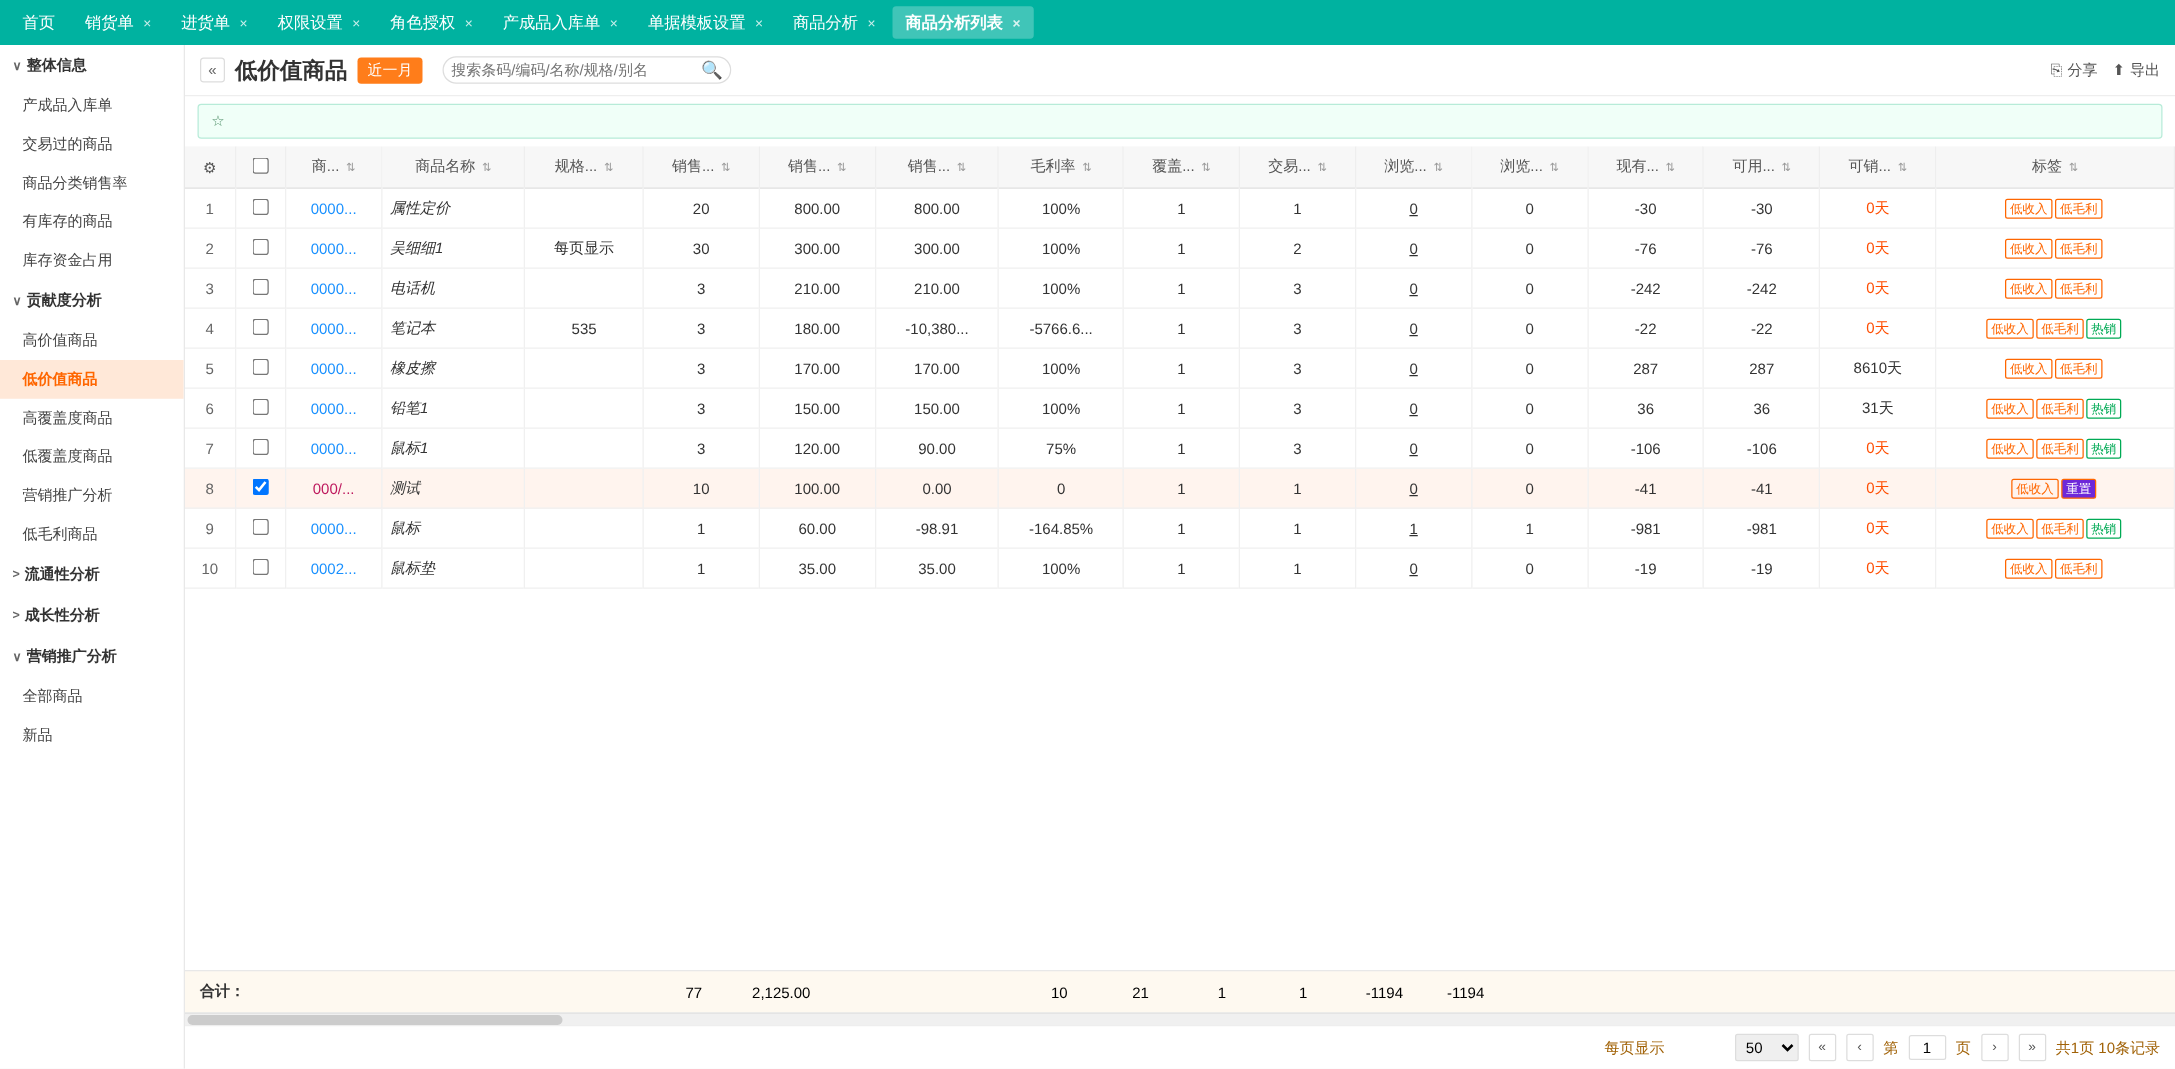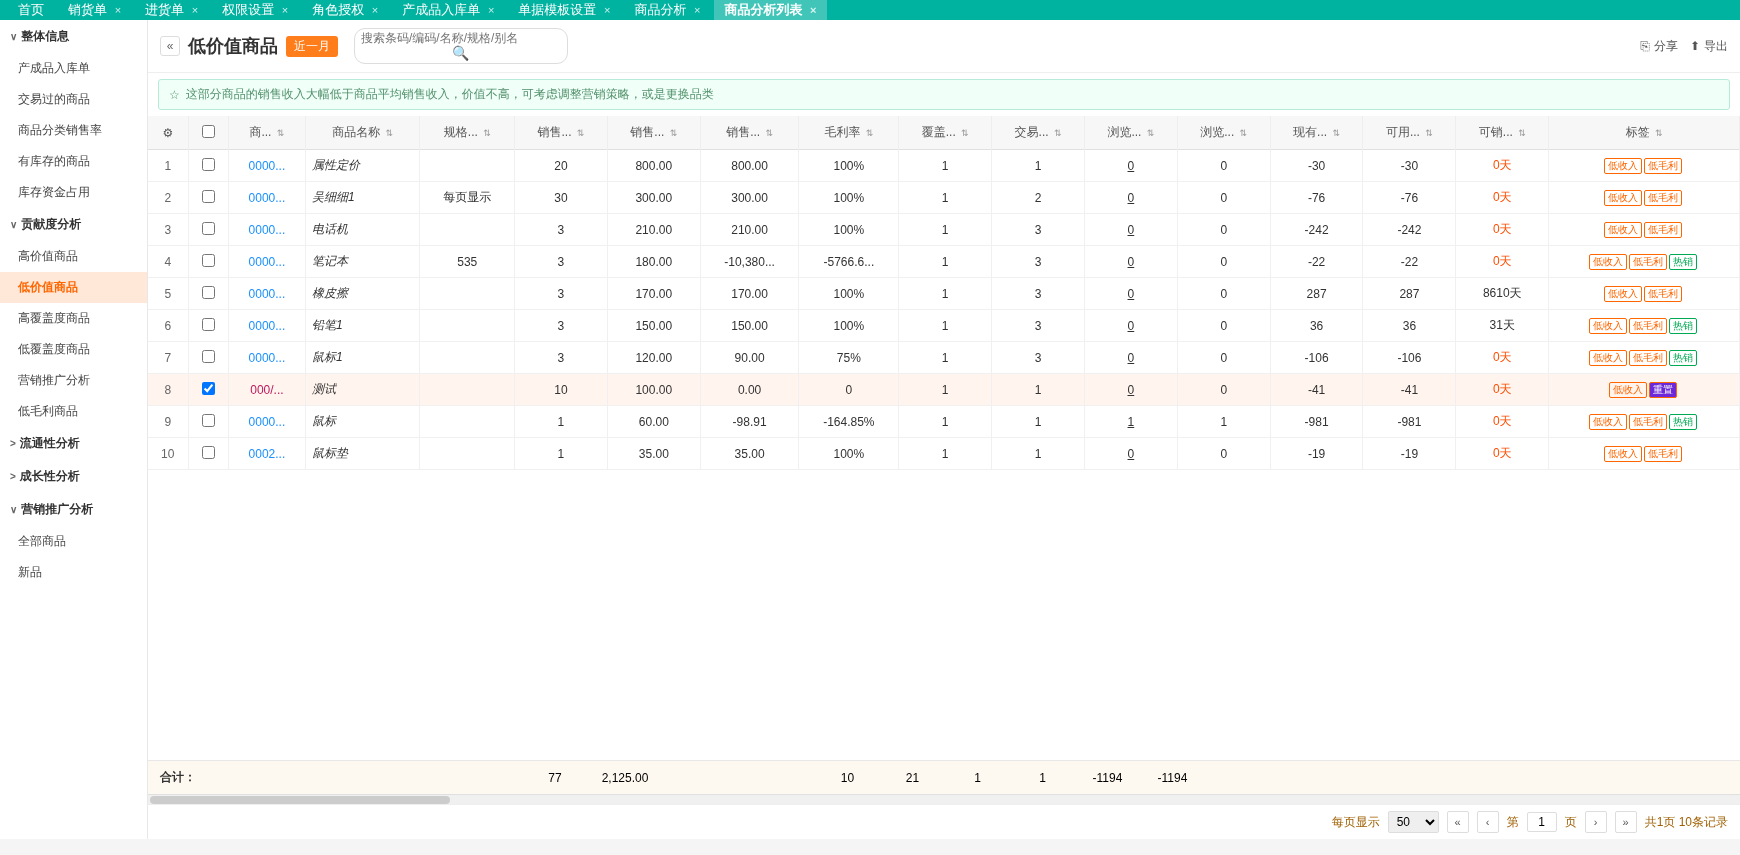--- a/index.html
+++ b/index.html
@@ -3,21 +3,21 @@
   <meta charset="utf-8">
   <style>
     * { box-sizing: border-box; margin: 0; padding: 0; font-family: 'Microsoft YaHei', Arial, sans-serif; font-size: 12px; }
     body { background: #f5f5f5; overflow: hidden; width: 1740px; height: 855px; }
 
     
     .top-nav {
       display: flex;
       align-items: center;
       background: #00b2a0;
-      height: 20px;
+      height: 36px;
       padding: 0 8px;
       gap: 4px;
     }
     .nav-item {
       color: #fff;
       padding: 4px 10px;
       cursor: pointer;
       border-radius: 3px;
       white-space: nowrap;
       font-size: 13px;
@@ -87,21 +87,20 @@
       border-radius: 3px;
       font-size: 12px;
     }
     .search-box {
       display: flex;
       align-items: center;
       border: 1px solid #ddd;
       border-radius: 11px;
       padding: 2px 6px;
       margin-left: 8px;
-      flex-direction: column;
     }
     .search-box input {
       border: none;
       outline: none;
       width: 200px;
       font-size: 12px;
       color: #999;
     }
     .header-right {
       margin-left: auto;
@@ -247,20 +246,21 @@
       width: 30px;
       text-align: center;
       border: 1px solid #ddd;
       padding: 2px;
       border-radius: 2px;
     }
     .per-page-select {
       border: 1px solid #ddd;
       padding: 2px 4px;
       border-radius: 2px;
+      margin-left: 48px;
     }
   </style>
 </head>
 <body>
 
 <div class="top-nav">
   <div class="nav-item">首页</div>
   <div class="nav-item">销货单 <span class="close-x">×</span></div>
   <div class="nav-item">进货单 <span class="close-x">×</span></div>
   <div class="nav-item">权限设置 <span class="close-x">×</span></div>
@@ -324,21 +324,20 @@
         </div>
         <div class="header-btn">
           <span>⬆</span>
           <span>导出</span>
         </div>
       </div>
     </div>
 
     <div class="info-banner">
       <span>☆</span>
-      <span>这部分商品的销售收入大幅低于商品平均销售收入，价值不高，可考虑调整营销策略，或是更换品类</span>
     </div>
 
     <div class="table-wrapper">
       <table>
         <thead>
           <tr>
             <th>⚙</th>
             <th><input type="checkbox" style=""></th>
             <th>商... <span class="sort-icon">⇅</span></th>
             <th>商品名称 <span class="sort-icon">⇅</span></th>

